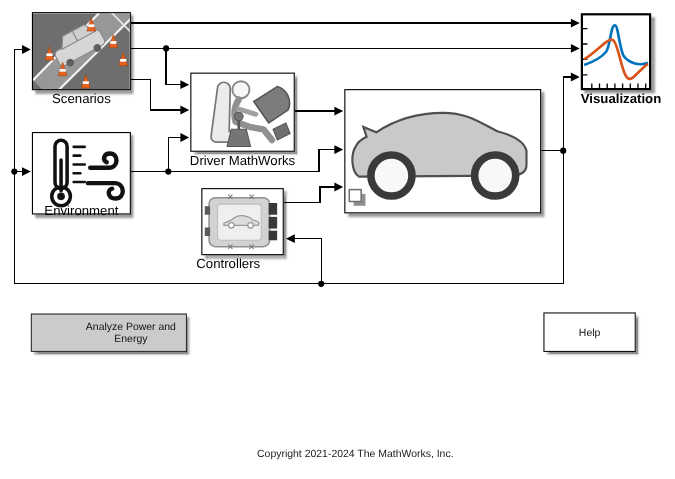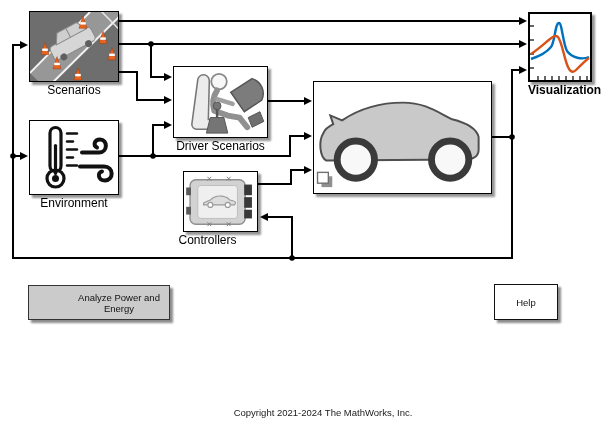--- a/index.html
+++ b/index.html
@@ -132,41 +132,41 @@
         <line x1="37" y1="20" x2="43" y2="20" stroke-width="2.4"></line>
         <line x1="37" y1="28" x2="47" y2="28" stroke-width="2.4"></line>
         <line x1="37" y1="36" x2="43" y2="36" stroke-width="2.4"></line>
         <line x1="37" y1="44" x2="47" y2="44" stroke-width="2.4"></line>
 
         <path d="M52,31 h17 c9,0 9,-13 1,-13 c-6,0 -7,6 -3,8" stroke-width="4"></path>
         <path d="M50,45 h24 c10,0 10,14 1,14 c-7,0 -8,-8 -3,-9" stroke-width="4"></path>
       </g>
     </svg>
   </div>
-  <div class="blabel" style="left:29px;top:198px;width:90px;">Environment</div>
+  <div class="blabel" style="left:29px;top:186px;width:90px;">Environment</div>
 
   <div class="block" style="left:173px;top:66px;width:95px;height:72px;">
     <svg viewBox="0 0 95 72">
 
       <path d="M24,14 a6,6 0 0 1 12,0 l-1,40 h8 v10 h-20 a5,5 0 0 1 -5,-5 Z" fill="#ececec" stroke="#777" stroke-width="1.6"></path>
 
       <circle cx="46" cy="15" r="8" fill="#f7f7f7" stroke="#888" stroke-width="1.8"></circle>
       <path d="M44,24 c-4,6 -5,14 -3,21 l14,5 12,2 8,10" fill="none" stroke="#909090" stroke-width="6" stroke-linecap="round" stroke-linejoin="round"></path>
       <path d="M44,33 l16,5" stroke="#a0a0a0" stroke-width="4.5" stroke-linecap="round"></path>
 
       <path d="M58,26 L80,12 a16,16 0 0 1 10,22 L72,46 Z" fill="#7c7c7c" stroke="#555" stroke-width="1.5"></path>
 
       <polygon points="76,52 88,46 92,56 80,62" fill="#6f6f6f" stroke="#555"></polygon>
 
       <line x1="44" y1="42" x2="44" y2="52" stroke="#555" stroke-width="2.5"></line>
       <circle cx="44" cy="40" r="4" fill="#757575" stroke="#555"></circle>
       <polygon points="37,52 51,52 55,68 33,68" fill="#757575" stroke="#555"></polygon>
     </svg>
   </div>
-  <div class="blabel" style="left:163px;top:141px;width:115px;">Driver Scenarios</div>
+  <div class="blabel" style="left:163px;top:141px;width:115px;">Driver MathWorks</div>
 
   <div class="block" style="left:183px;top:171px;width:75px;height:61px;">
     <svg viewBox="0 0 75 61">
       <rect x="6" y="8" width="57" height="46" rx="6" fill="#d2d2d2" stroke="#8f8f8f" stroke-width="1.4"></rect>
       <rect x="14" y="14" width="41" height="34" rx="3" fill="#efefef" stroke="#bdbdbd"></rect>
 
       <rect x="62" y="13" width="8" height="11" fill="#383838"></rect>
       <rect x="62" y="26" width="8" height="11" fill="#383838"></rect>
       <rect x="62" y="39" width="8" height="9" fill="#383838"></rect>
 
@@ -220,16 +220,16 @@
         <line x1="50" y1="62" x2="50" y2="66"></line>
           <line x1="57" y1="62" x2="57" y2="66"></line>
       </g>
       <path d="M1,45 C10,42 17,38 21,33 C25,28 25,9 29,9 C32,9 33,30 37,37 C42,44 52,46 59,43" fill="none" stroke="#0072bd" stroke-width="2.4"></path>
       <path d="M1,40 C9,35 15,29 20,25 C24,22 26,21 28,23 C32,28 34,44 38,53 C40,58 43,59 46,56 C51,51 56,46 59,44" fill="none" stroke="#d95319" stroke-width="2.4"></path>
     </svg>
   </div>
   <div class="blabel" style="left:528px;top:85px;width:64px;font-weight:bold;">Visualization</div>
 
   <button class="uibtn btn-gray" style="left:28px;top:285px;width:142px;height:35px;padding-left:40px;">Analyze Power and Energy</button>
-  <button class="uibtn btn-white" style="left:494px;top:284px;width:64px;height:36px;">Help</button>
+  <button class="uibtn btn-white" style="left:494px;top:284px;width:84px;height:36px;">Help</button>
 
   <div id="copyright">Copyright 2021-2024 The MathWorks, Inc.</div>
 </div>
 
 </body></html>

